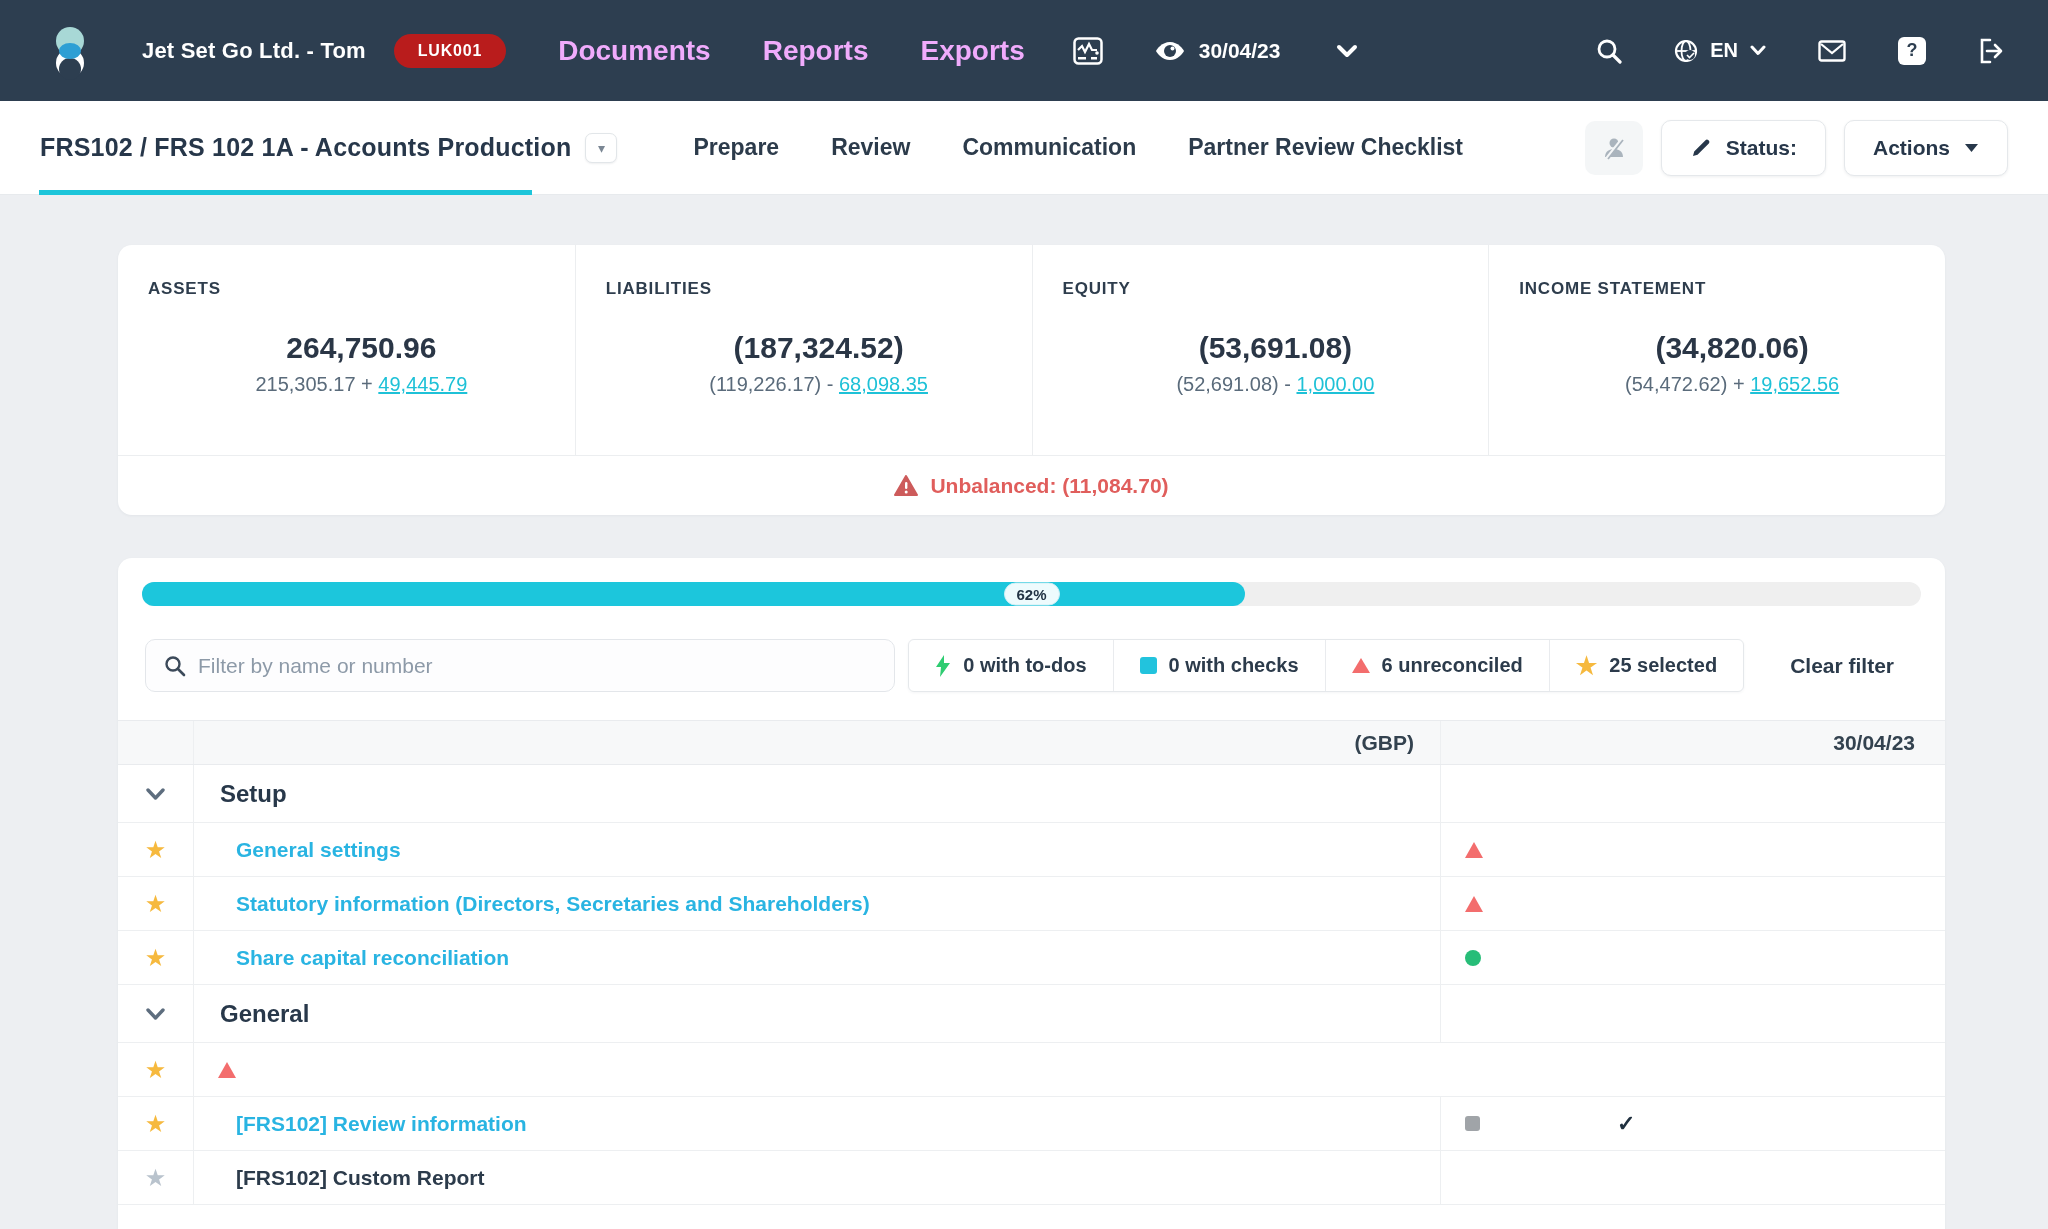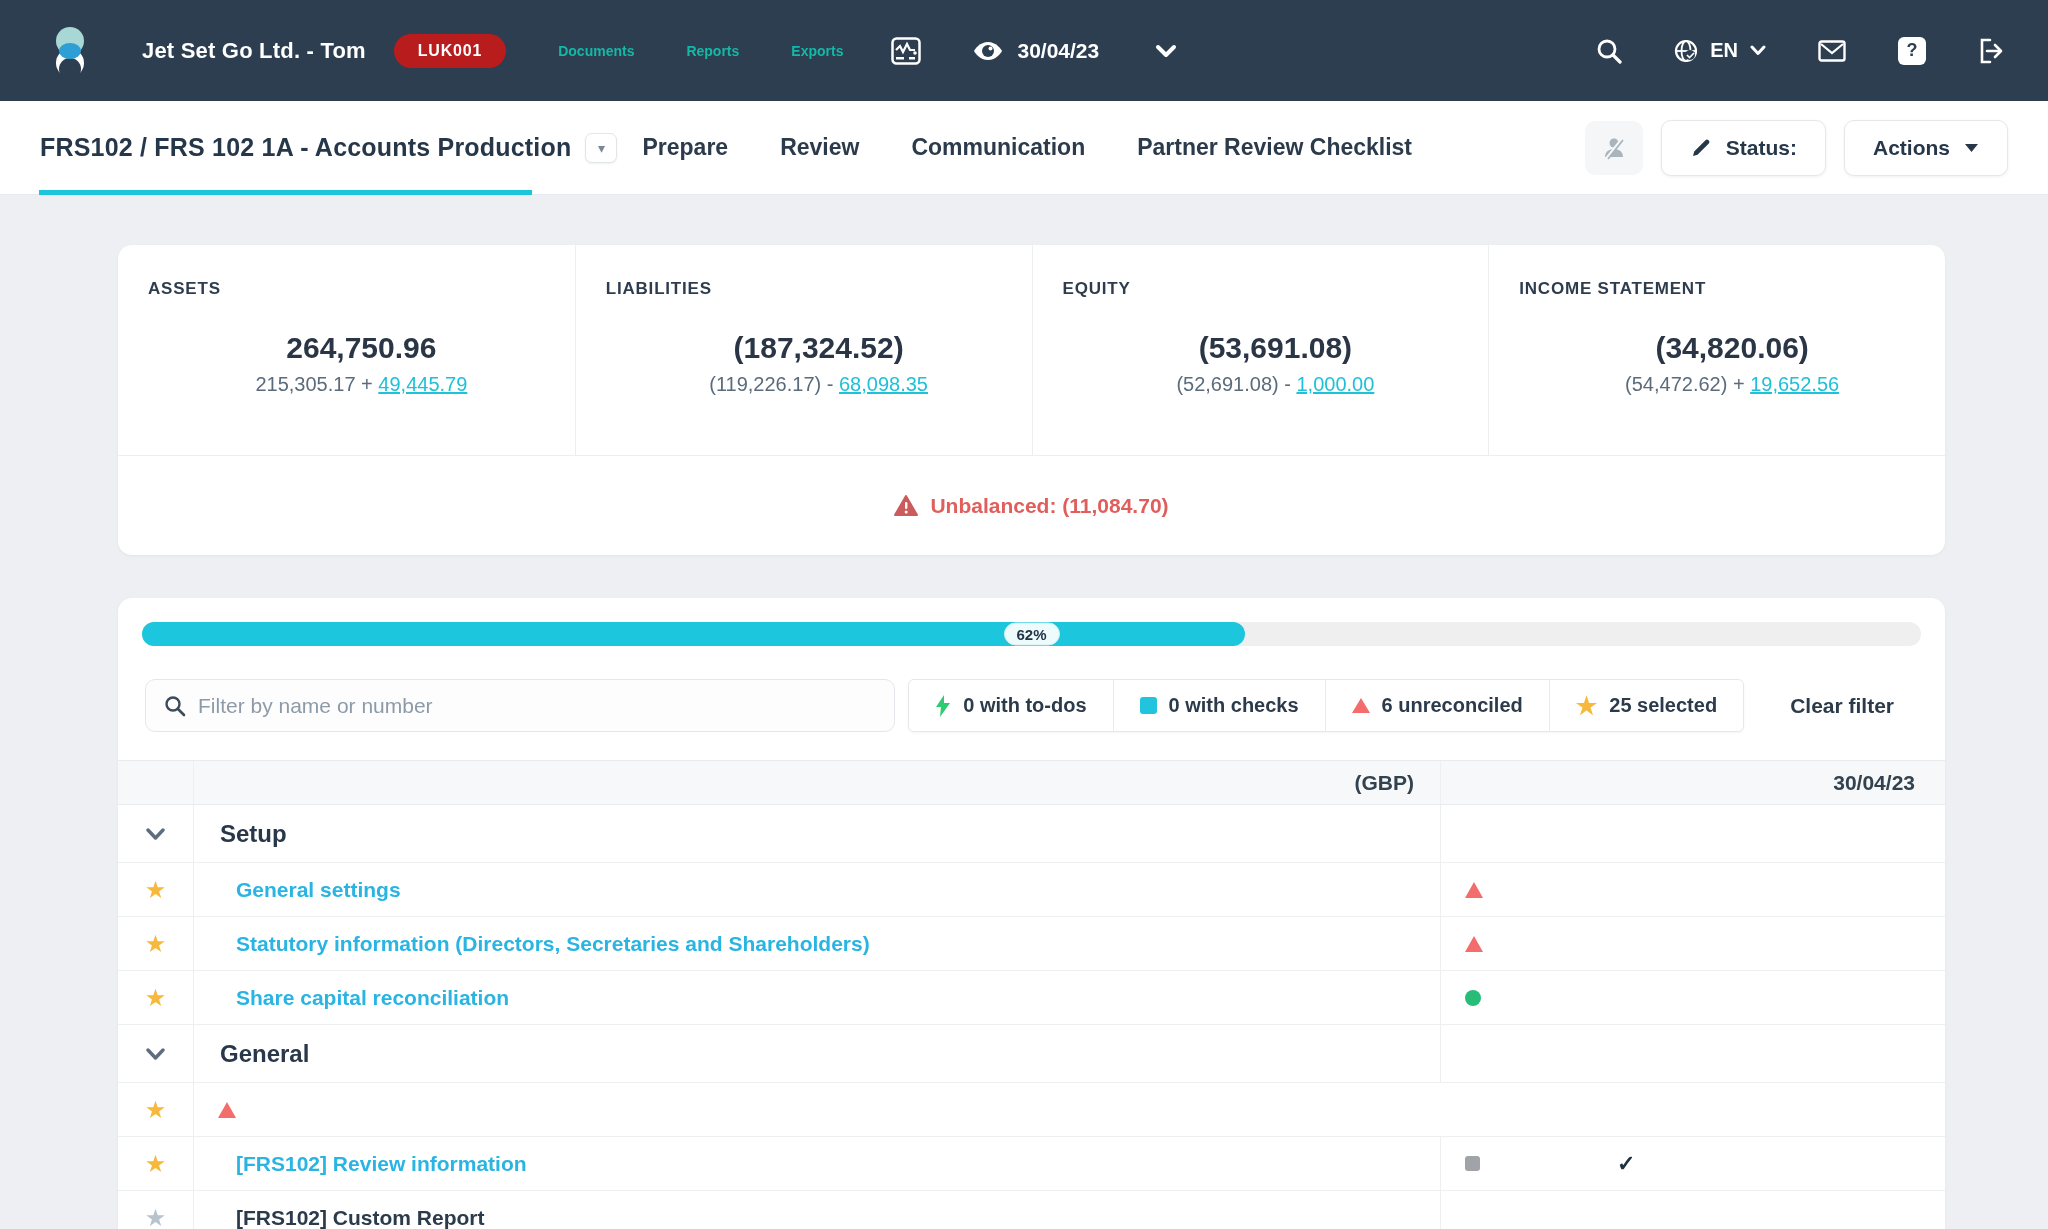--- a/index.html
+++ b/index.html
@@ -6,60 +6,60 @@
   html,body { width:2048px; height:1229px; }
   body { font-family:"Liberation Sans", sans-serif; background:#edeff2; overflow:hidden; }
   .screen { width:2048px; height:1229px; position:relative; overflow:hidden; }
 
   
   .navbar { height:101px; background:#2d3e50; display:flex; align-items:center; padding:0 34px; color:#fff; }
   .logo { width:48px; height:60px; margin-left:12px; flex:0 0 auto; }
   .nav-company { font-size:22px; font-weight:700; margin-left:48px; letter-spacing:.2px; }
   .nav-badge { margin-left:28px; background:#b91c1c; color:#fff; font-size:16px; font-weight:700; letter-spacing:.8px;
                padding:8px 24px; border-radius:999px; }
-  .nav-link { font-size:14px; font-weight:600; color:#14b8a6; margin-left:52px; cursor:pointer; }
+  .nav-link { font-size:28px; font-weight:600; color:#f0abfc; margin-left:52px; cursor:pointer; }
   .nav-icon { margin-left:48px; display:flex; align-items:center; cursor:pointer; }
   .nav-date { font-size:21px; font-weight:600; margin-left:14px; }
   .nav-caret { margin-left:56px; }
   .nav-spacer { flex:1; }
   .nav-right { display:flex; align-items:center; gap:52px; margin-right:10px; }
   .lang-group { display:flex; align-items:center; gap:12px; cursor:pointer; }
   .lang-label { font-size:20px; font-weight:600; }
   .help-bubble { width:28px; height:28px; background:#fff; border-radius:6px; color:#2d3e50;
                  font-size:18px; font-weight:800; display:flex; align-items:center; justify-content:center; }
 
   
   .subnav { height:94px; background:#fff; display:flex; align-items:center; padding:0 40px; position:relative;
             border-bottom:1px solid #e7eaed; }
   .page-title { font-size:25px; font-weight:800; color:#27374a; letter-spacing:.2px; }
   .title-caret-btn { width:32px; height:30px; margin-left:14px; border:1px solid #e2e6e9; border-radius:7px;
                      background:#fff; box-shadow:0 1px 2px rgba(40,55,70,.08); display:flex; align-items:center;
                      justify-content:center; font-size:14px; color:#7b8794; cursor:pointer; }
   .title-underline { position:absolute; left:39px; bottom:-1px; width:493px; height:5px; background:#1dc5da; }
-  .subnav-tabs { display:flex; align-items:center; gap:52px; margin-left:25px; }
+  .subnav-tabs { display:flex; align-items:center; gap:52px; margin-left:76px; }
   .subnav-tab { font-size:23px; font-weight:600; color:#2c3b4b; cursor:pointer; }
   .subnav-right { margin-left:auto; display:flex; align-items:center; gap:18px; }
   .ghost-btn { width:58px; height:54px; background:#f4f6f7; border:none; border-radius:10px; display:flex;
                align-items:center; justify-content:center; cursor:pointer; }
   .pill-btn { height:56px; background:#fff; border:1px solid #e5e8eb; border-radius:10px;
               box-shadow:0 1px 3px rgba(40,55,70,.08); display:flex; align-items:center; gap:14px;
               padding:0 28px; font-size:21px; font-weight:700; color:#27374a; cursor:pointer; }
 
   
   .card { background:#fff; border-radius:14px; width:1827px; margin-left:118px;
           box-shadow:0 1px 3px rgba(40,55,70,.05); }
   .summary-card { margin-top:50px; }
   .tiles { display:grid; grid-template-columns:1fr 1fr 1fr 1fr; height:210px; }
   .tile { padding:34px 0 0 30px; position:relative; }
   .tile + .tile { border-left:1px solid #eceef0; }
   .tile-label { font-size:17px; font-weight:700; letter-spacing:.8px; color:#2e3d4d; }
   .tile-value { text-align:center; font-size:30px; font-weight:800; color:#2a3646; margin-top:32px; }
   .tile-sub { text-align:center; font-size:20px; color:#5a6b7b; margin-top:8px; }
   .tile-link { color:#1ec1d7; text-decoration:underline; cursor:pointer; }
-  .unbalanced-row { border-top:1px solid #eceef0; height:100px; display:flex; align-items:center;
+  .unbalanced-row { border-top:1px solid #eceef0; height:60px; display:flex; align-items:center;
                     justify-content:center; gap:12px; }
   .unbalanced-text { font-size:21px; font-weight:700; color:#e05e5c; }
   .unbalanced-value { font-weight:800; }
 
   
   .worksheet-card { margin-top:43px; height:700px; overflow:hidden; }
   .progress-wrap { margin:24px 24px 0 24px; height:24px; background:#efefef; border-radius:12px; position:relative; }
   .progress-fill { height:100%; background:#1cc6dc; border-radius:12px; }
   .progress-label { position:absolute; top:50%; left:50%; transform:translate(-50%,-50%);
                     background:#eefbfd; border:1px solid #cdeef4; border-radius:999px; padding:2px 12px;

